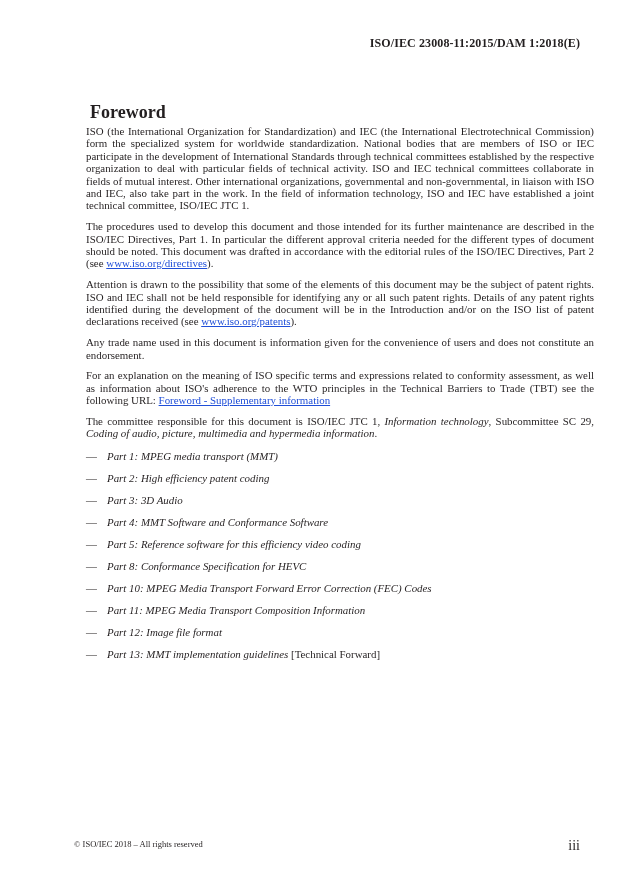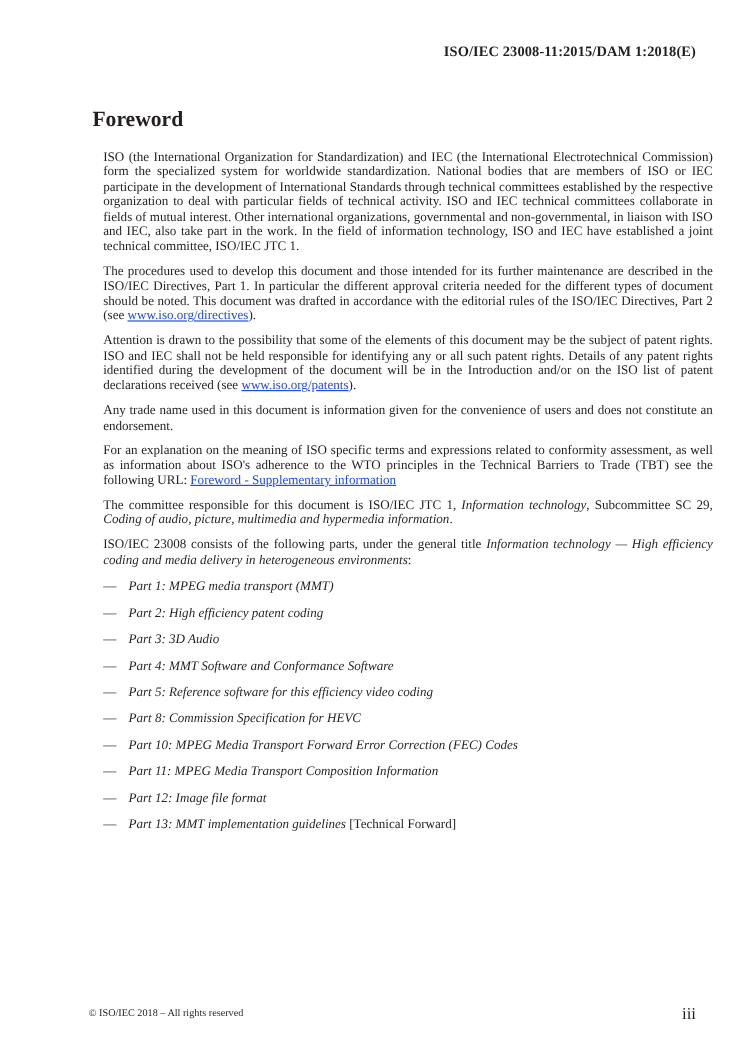--- a/index.html
+++ b/index.html
@@ -2,21 +2,21 @@
 <html><head>
 <meta charset="utf-8">
 <style>
   html, body { margin: 0; padding: 0; background: #ffffff; }
   body { width: 620px; height: 876px; position: relative; overflow: hidden;
          font-family: "DejaVu Serif", "Liberation Serif", serif; color: #231f20; }
   .page { position: absolute; left: 0; top: 0; width: 620px; height: 876px; }
   .header { position: absolute; top: 36px; right: 40px; font-weight: bold; font-size: 12px;
             font-family: "Liberation Serif", serif; letter-spacing: 0.1px; }
   .title { position: absolute; left: 74px; top: 86px; font-size: 18px; font-weight: bold;
-           font-family: "Liberation Serif", serif; margin: 3px; }
+           font-family: "Liberation Serif", serif; margin: 16px; }
   .body { position: absolute; left: 86px; top: 125px; width: 508px;
           font-family: "Liberation Serif", serif; font-size: 10.9px; line-height: 12.4px; }
   .body p { margin: 0 0 8.4px 0; text-align: justify; }
   .body a { color: #1f4ed8; text-decoration: underline; }
   .body i { font-style: italic; }
   ul.parts { list-style: none; margin: 10px 0 0 0; padding: 0; }
   ul.parts li { height: 22px; line-height: 12px; display: flex; }
   ul.parts .dash { width: 21px; flex: none; }
   ul.parts .ptitle { font-style: italic; }
   .footer-left { position: absolute; left: 74px; top: 839px; font-size: 8.5px;
@@ -31,21 +31,20 @@
   <div class="header">ISO/IEC 23008-11:2015/DAM 1:2018(E)</div>
   <h1 class="title">Foreword</h1>
 
   <div class="body">
     <p>ISO (the International Organization for Standardization) and IEC (the International Electrotechnical Commission) form the specialized system for worldwide standardization. National bodies that are members of ISO or IEC participate in the development of International Standards through technical committees established by the respective organization to deal with particular fields of technical activity. ISO and IEC technical committees collaborate in fields of mutual interest. Other international organizations, governmental and non-governmental, in liaison with ISO and IEC, also take part in the work. In the field of information technology, ISO and IEC have established a joint technical committee, ISO/IEC JTC 1.</p>
     <p><span>The procedures used to develop this document and those intended for its further maintenance are described in the ISO/IEC Directives, Part 1. In particular the different approval criteria needed for the different types of document should be noted. This document was drafted in accordance with the editorial rules of the ISO/IEC Directives, Part 2 (see </span><a>www.iso.org/directives</a><span>).</span></p>
     <p><span>Attention is drawn to the possibility that some of the elements of this document may be the subject of patent rights. ISO and IEC shall not be held responsible for identifying any or all such patent rights. Details of any patent rights identified during the development of the document will be in the Introduction and/or on the ISO list of patent declarations received (see </span><a>www.iso.org/patents</a><span>).</span></p>
     <p>Any trade name used in this document is information given for the convenience of users and does not constitute an endorsement.</p>
     <p><span>For an explanation on the meaning of ISO specific terms and expressions related to conformity assessment, as well as information about ISO's adherence to the WTO principles in the Technical Barriers to Trade (TBT) see the following URL: </span><a>Foreword - Supplementary information</a></p>
     <p><span>The committee responsible for this document is ISO/IEC JTC 1, </span><i>Information technology</i><span>, Subcommittee SC 29, </span><i>Coding of audio, picture, multimedia and hypermedia information</i><span>.</span></p>
-    <p><span>ISO/IEC 23008 consists of the following parts, under the general title </span><i>Information technology — High efficiency coding and media delivery in heterogeneous environments</i><span>:</span></p>
 
     <ul class="parts">
       <li>
           <span class="dash">—</span>
           <span class="ptitle">Part 1: MPEG media transport (MMT)</span>
           <span></span>
         </li>
       <li>
           <span class="dash">—</span>
           <span class="ptitle">Part 2: High efficiency patent coding</span>
@@ -61,21 +60,21 @@
           <span class="ptitle">Part 4: MMT Software and Conformance Software</span>
           <span></span>
         </li>
       <li>
           <span class="dash">—</span>
           <span class="ptitle">Part 5: Reference software for this efficiency video coding</span>
           <span></span>
         </li>
       <li>
           <span class="dash">—</span>
-          <span class="ptitle">Part 8: Commission Specification for HEVC</span>
+          <span class="ptitle">Part 8: Conformance Specification for HEVC</span>
           <span></span>
         </li>
       <li>
           <span class="dash">—</span>
           <span class="ptitle">Part 10: MPEG Media Transport Forward Error Correction (FEC) Codes</span>
           <span></span>
         </li>
       <li>
           <span class="dash">—</span>
           <span class="ptitle">Part 11: MPEG Media Transport Composition Information</span>

